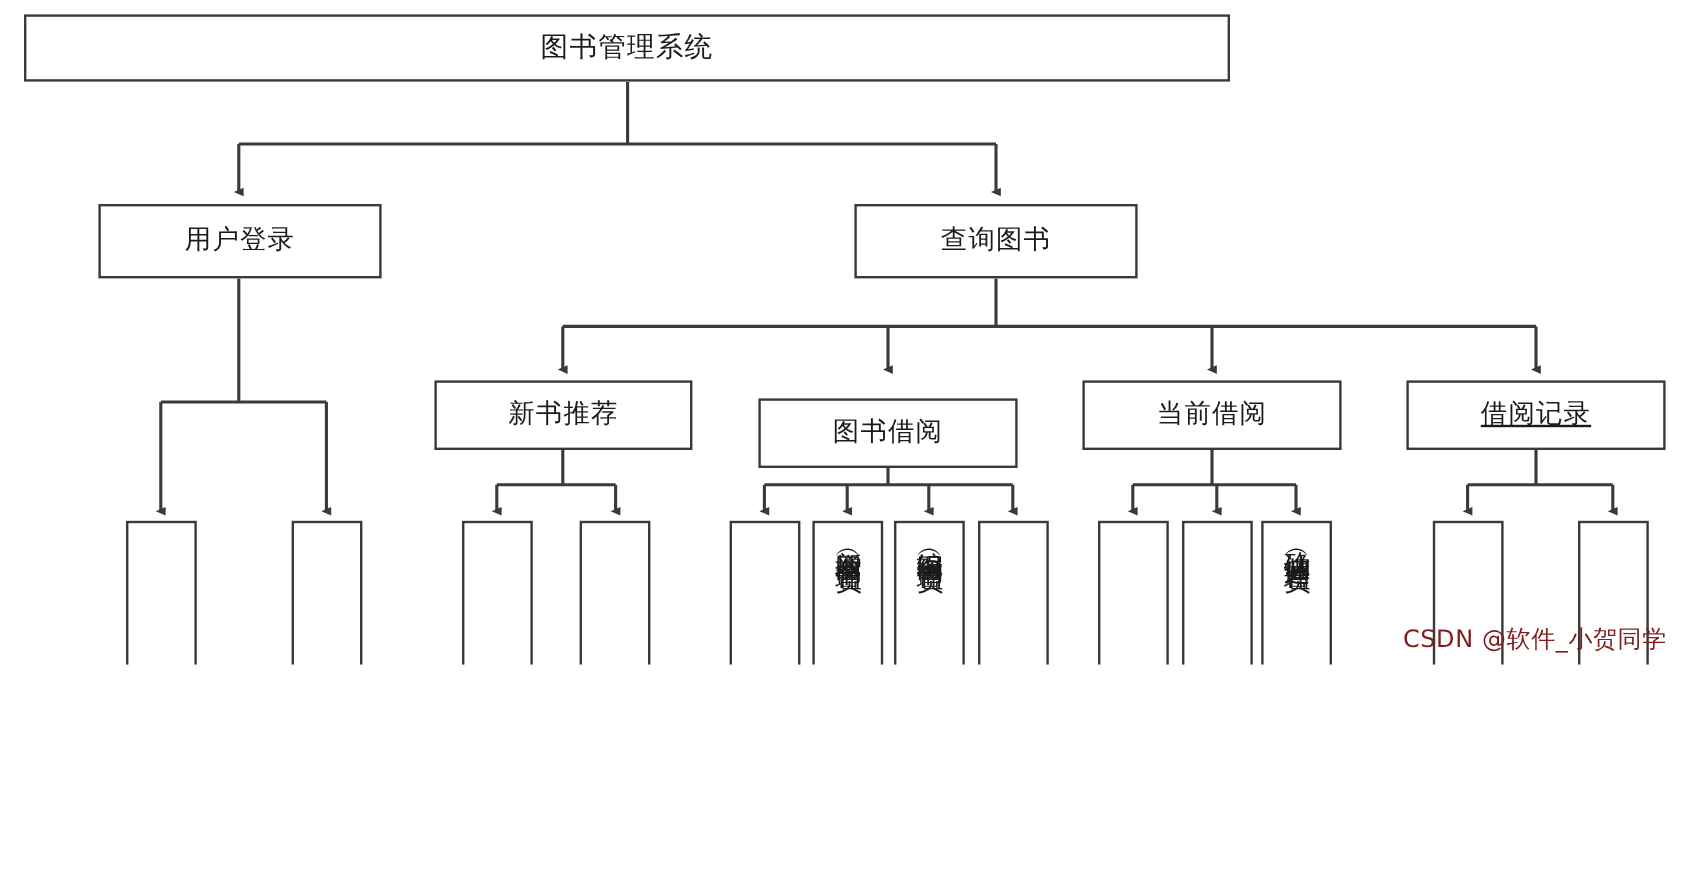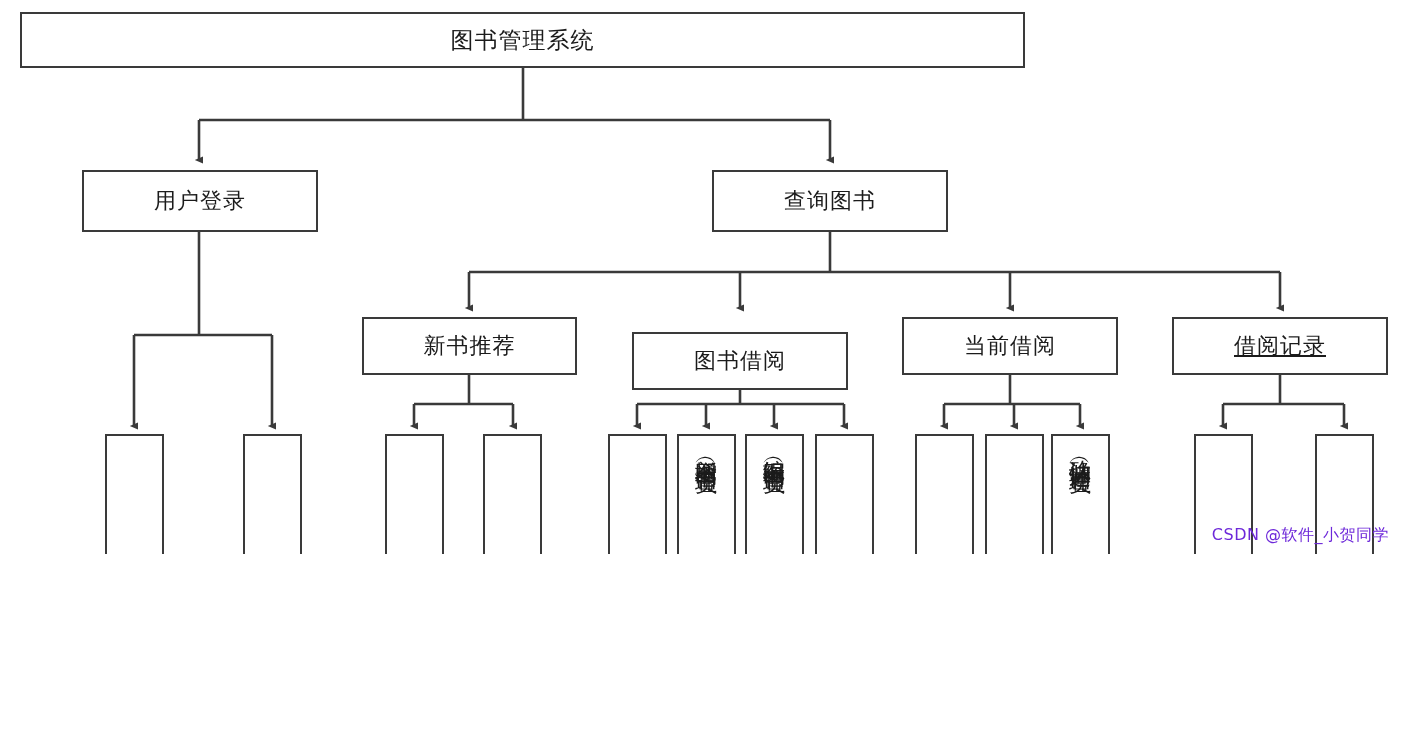--- a/index.html
+++ b/index.html
@@ -57,22 +57,22 @@
     white-space: nowrap;
     color: #1b1b1b;
   }
   .node.leaf.center-text {
     align-items: center;
   }
   #watermark {
     position: absolute;
     right: 16px;
     bottom: 8px;
-    font-size: 16px;
-    color: #6d28d9;
+    font-size: 20px;
+    color: #7f1d1d;
     letter-spacing: 0.5px;
     white-space: nowrap;
     user-select: none;
   }
 </style>
 </head>
 <body>
 
 <div id="diagram-root">
 

